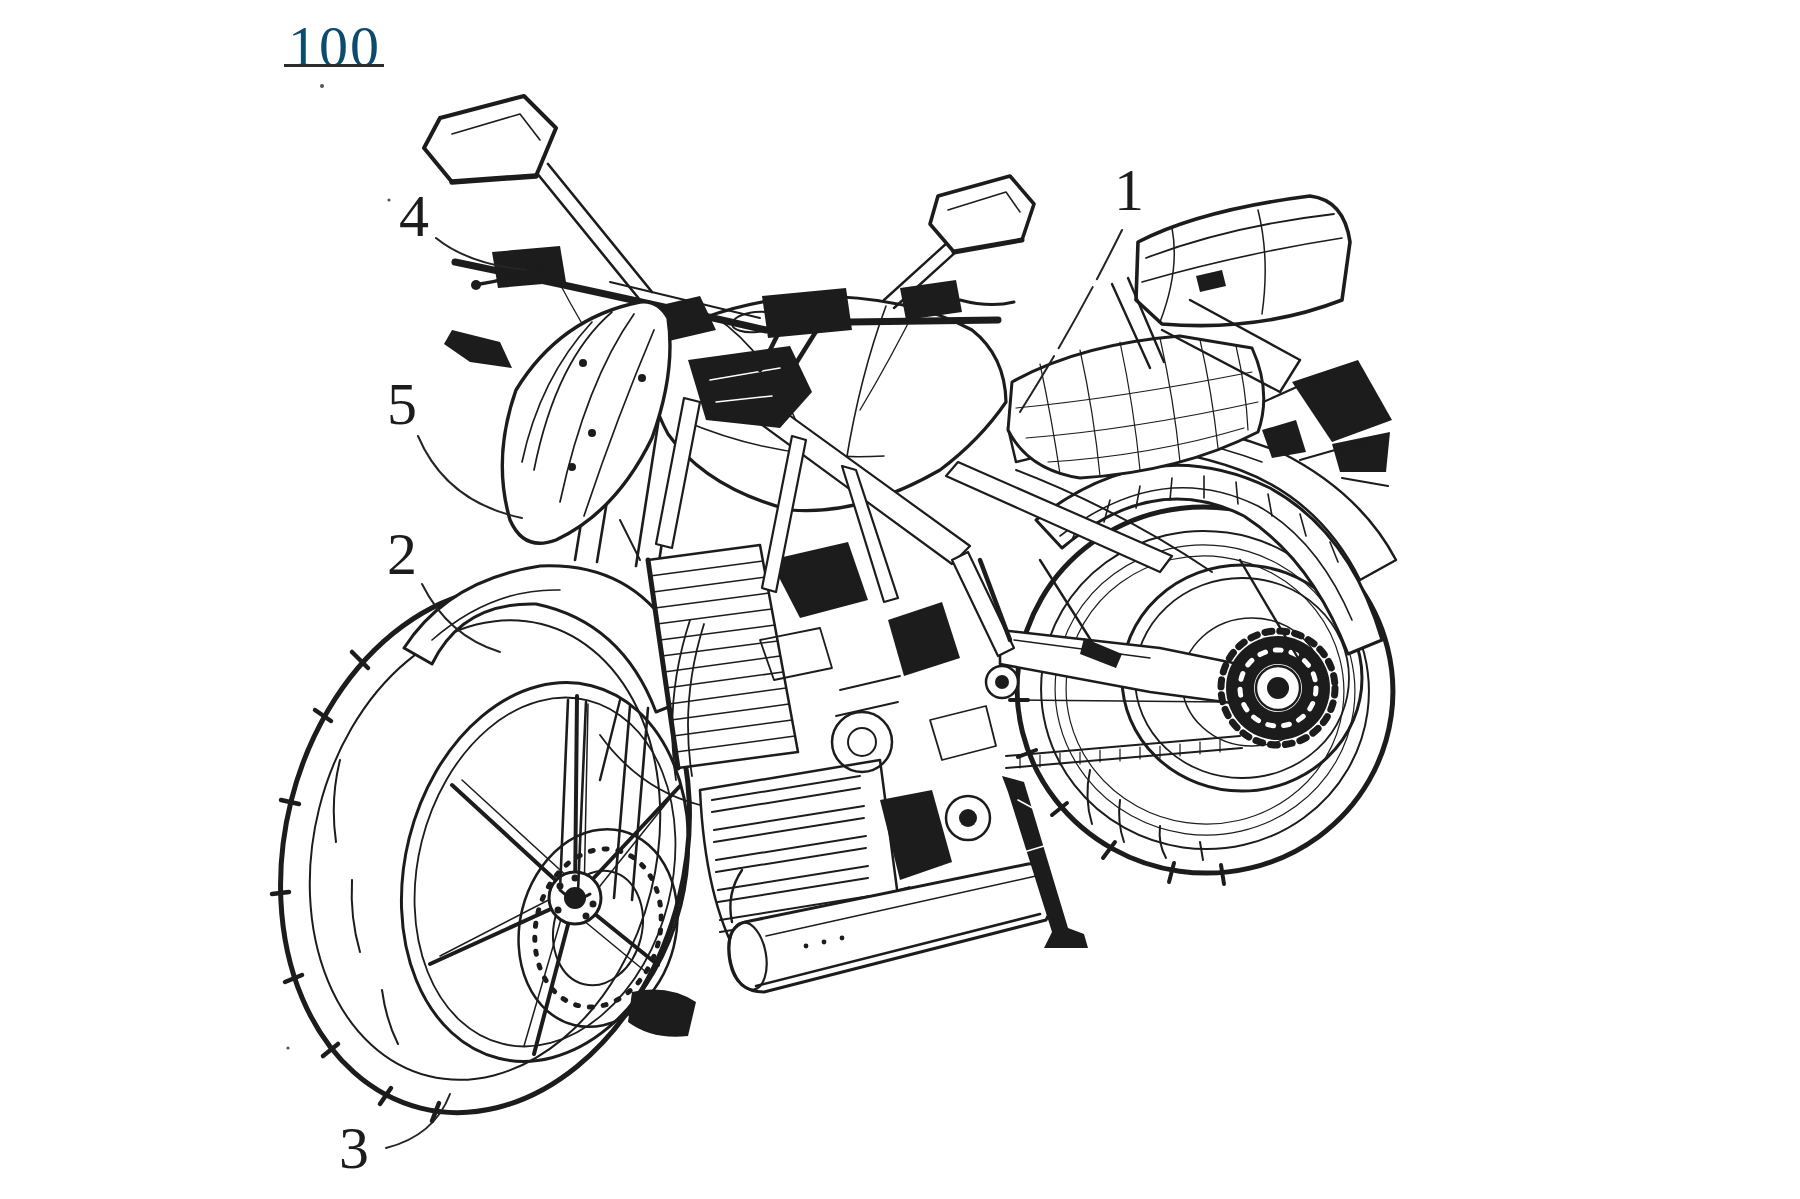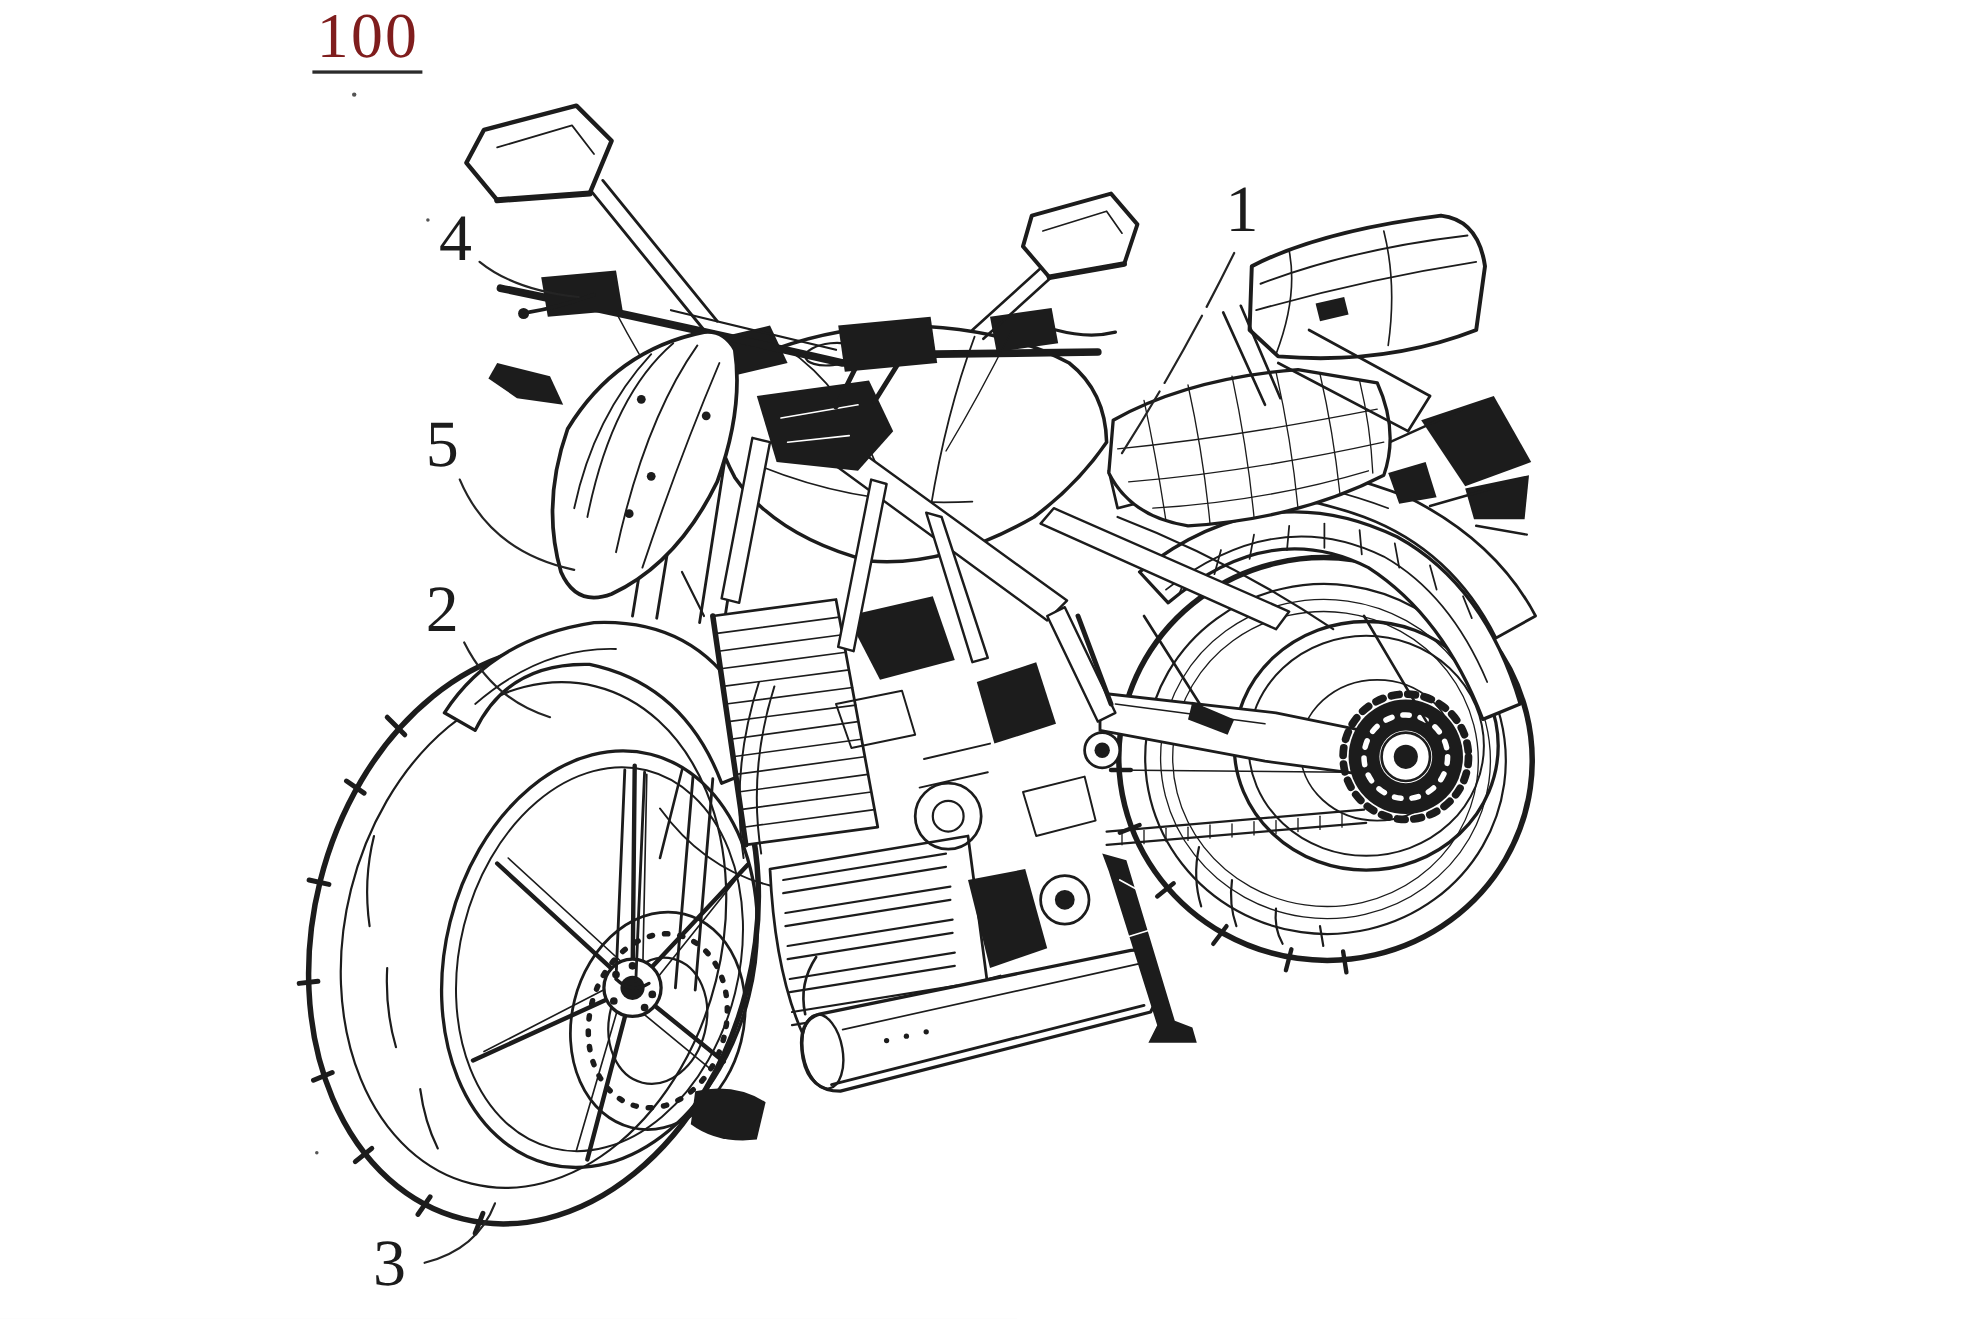--- a/index.html
+++ b/index.html
@@ -2,23 +2,23 @@
 <html><head>
 <meta charset="utf-8">
 <style>
   html,body{margin:0;padding:0;background:#e8e8e8;}
   .stage{
     position:relative;width:1800px;height:1199px;background:#ffffff;
     overflow:hidden;font-family:"Liberation Serif","DejaVu Serif",serif;
   }
   .stage svg{position:absolute;left:0;top:0;}
   .fig-num{
-    position:absolute;left:288px;top:4px;
+    position:absolute;left:288px;top:18px;
     font:58px/1 "Liberation Serif","DejaVu Serif",serif;
-    color:#7f1d1d;letter-spacing:2px;
+    color:#0c4a6e;letter-spacing:2px;
   }
   .fig-underline{
     position:absolute;left:284px;top:64px;width:100px;height:3px;background:#2b2b2b;
   }
   .callout{
     position:absolute;
     font:60px/1 "Liberation Serif","DejaVu Serif",serif;
     color:#1c1c1c;
   }
   .c1{left:1114px;top:160px;}

